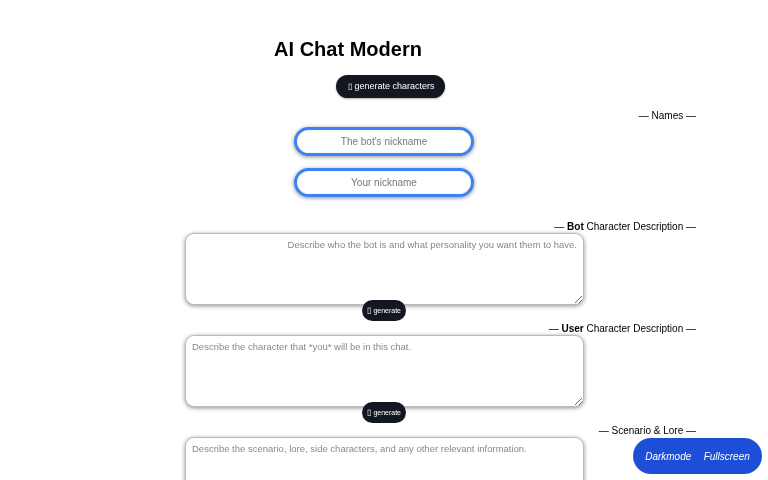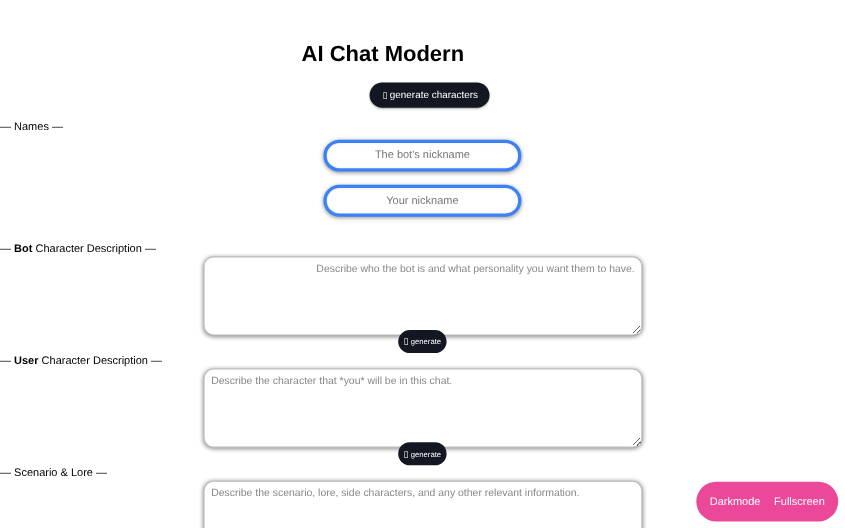--- a/index.html
+++ b/index.html
@@ -40,21 +40,21 @@
     line-height: 23px;
     text-align: left;
     white-space: nowrap;
     box-shadow: 0 1px 2px rgba(0,0,0,0.3);
     cursor: pointer;
     padding-left: 12px;
   }
   .section-label {
     position: absolute;
     left: 0; right: 0;
-    text-align: left;
+    text-align: right;
     font-size: 10px;
     line-height: 12px;
     color: #000;
   }
   .section-label b { font-weight: bold; }
   .name-input {
     position: absolute;
     left: 294px;
     width: 180px;
     height: 29px;
@@ -103,26 +103,27 @@
     white-space: nowrap;
     cursor: pointer;
   }
   .toggle-bar {
     position: absolute;
     left: 633px;
     top: 438px;
     width: 129px;
     height: 36px;
     border-radius: 18px;
-    background: #ec4899;
+    background: #1d4ed8;
     display: flex;
     align-items: center;
     justify-content: space-around;
     padding: 0 6px;
     box-sizing: border-box;
+    font-style: italic;
   }
   .toggle-btn {
     color: #fff;
     font-size: 10px;
     cursor: pointer;
     padding: 0 3px;
   }
   .icon-glyph { font-size: 8px; margin-right: 2px; }
 </style>
 </head>

